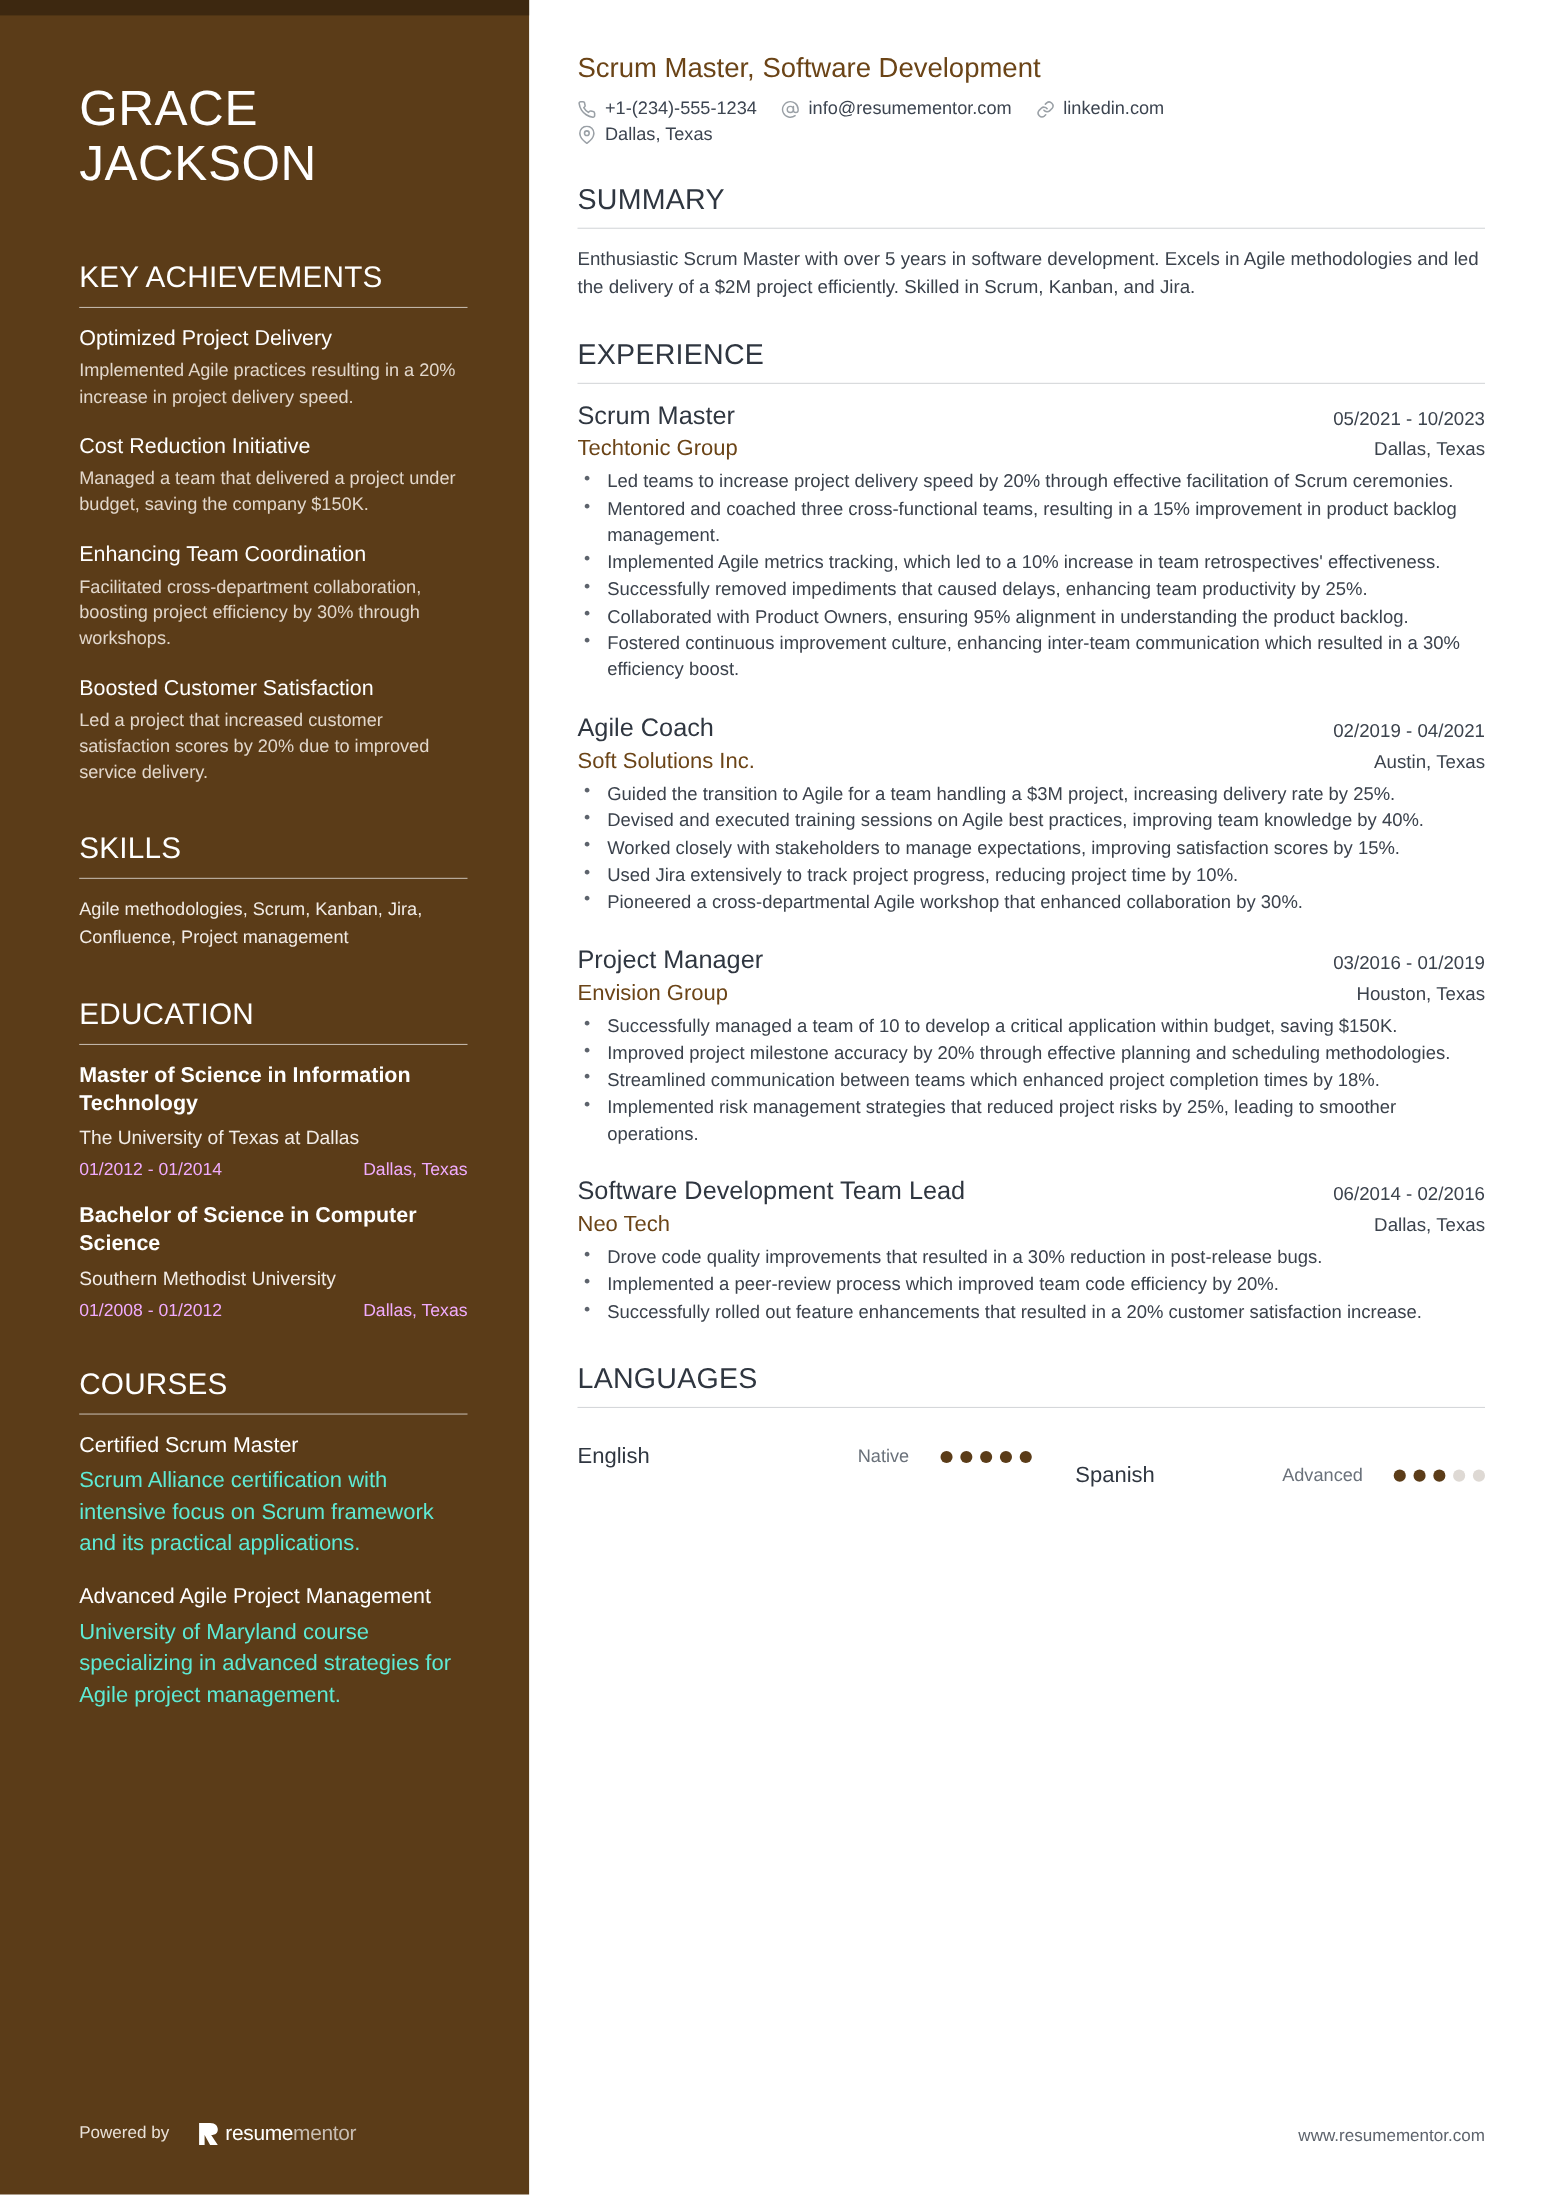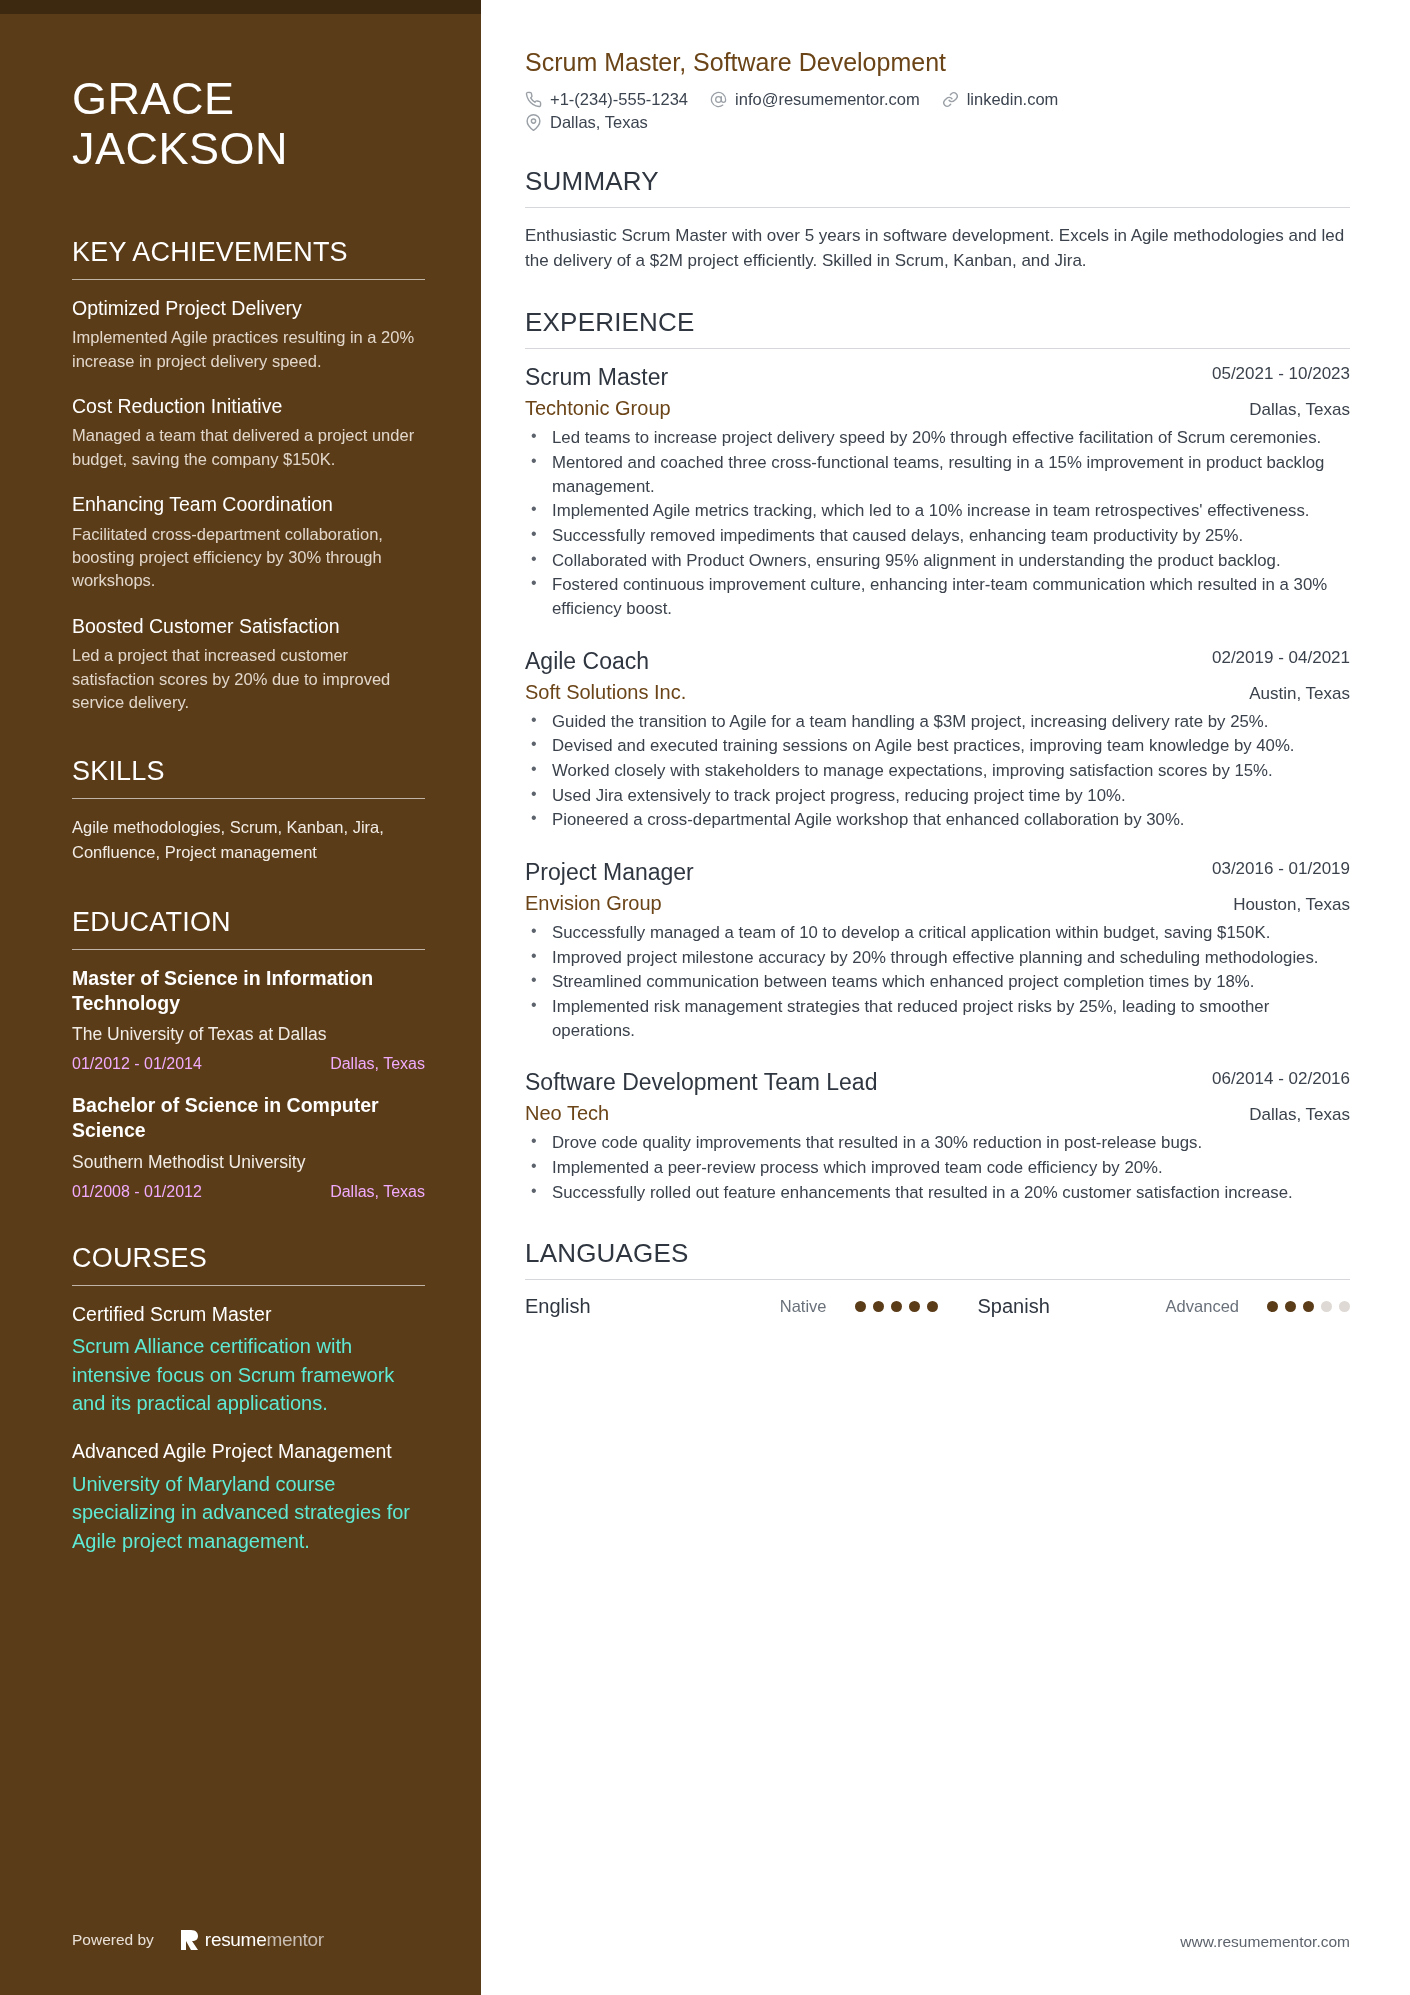--- a/index.html
+++ b/index.html
@@ -94,21 +94,21 @@
 
   .section { margin-top:34px; }
   .sec-h {
     font-size:26px; font-weight:400; color:#2f3640;
     letter-spacing:0.2px; margin-bottom:10px;
   }
   .sec-rule { height:1px; background:#d5d7da; margin-bottom:15px; }
   .summary-text { font-size:17px; line-height:1.48; color:#3b424c; }
 
   .job { margin-bottom:27px; }
-  .job-head { display:flex; justify-content:space-between; align-items:flex-start; }
+  .job-head { display:flex; justify-content:space-between; align-items:flex-end; }
   .job-role { font-size:23px; color:#2f3640; font-weight:400; }
   .job-dates { font-size:17px; color:#3b424c; }
   .job-sub { display:flex; justify-content:space-between; align-items:baseline; margin-top:6px; margin-bottom:6px; }
   .job-company { font-size:20px; color:#6b4417; }
   .job-loc { font-size:17px; color:#3b424c; }
   ul.bullets { list-style:none; }
   ul.bullets li {
     position:relative; padding-left:27px;
     font-size:16.8px; line-height:1.41; color:#3b424c;
     margin-bottom:1px;
@@ -358,21 +358,21 @@
           <span class="lang-name">English</span>
           <span class="lang-level" style="margin-left:auto;">Native</span>
           <span class="dots" style="margin-left:28px;">
             <span class="dot on"></span>
             <span class="dot on"></span>
             <span class="dot on"></span>
             <span class="dot on"></span>
             <span class="dot on"></span>
           </span>
         </div>
-        <div class="lang-block" style="width:50%; padding-left:40px;">
+        <div class="lang-block" style="width:50%; padding-left:40px;margin-top:35px;">
           <span class="lang-name">Spanish</span>
           <span class="lang-level" style="margin-left:auto;">Advanced</span>
           <span class="dots" style="margin-left:28px;">
             <span class="dot on"></span>
             <span class="dot on"></span>
             <span class="dot on"></span>
             <span class="dot"></span>
             <span class="dot"></span>
           </span>
         </div>

